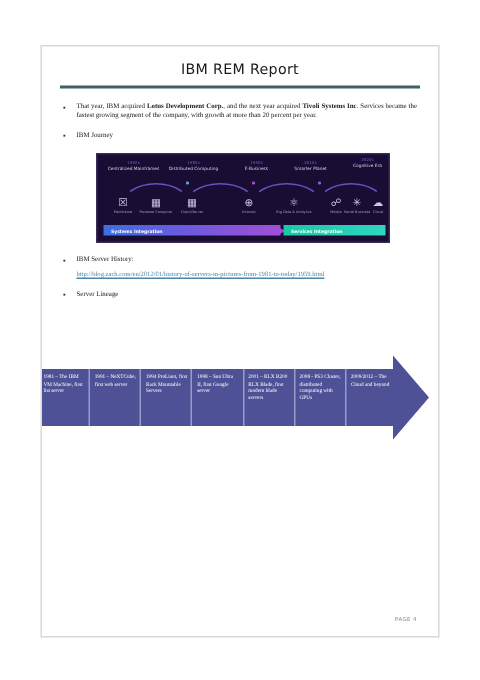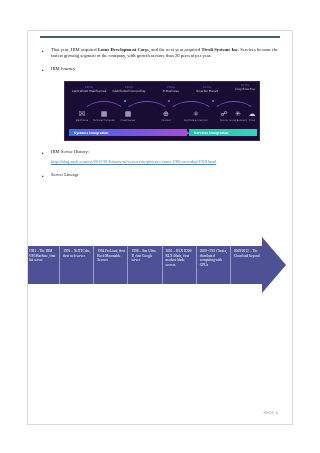--- a/index.html
+++ b/index.html
@@ -210,20 +210,21 @@
     font-size: 3.6px;
     color: #8a8a8a;
     letter-spacing: 0.3px;
   }
 </style>
 </head>
 <body>
 
 <div id="page">
 
+  <div class="title">IBM REM Report</div>
   <div class="title-rule"></div>
 
   <div class="body-area">
 
     <div class="bullet-row">
       <div class="bullet-mark">▪</div>
       <div class="bullet-text"><span>That year, IBM acquired </span><b>Lotus Development Corp.</b><span>, and the next year acquired </span><b>Tivoli Systems Inc</b><span>. Services became the fastest growing segment of the company, with growth at more than 20 percent per year.</span></div>
     </div>
 
     <div class="bullet-row">

